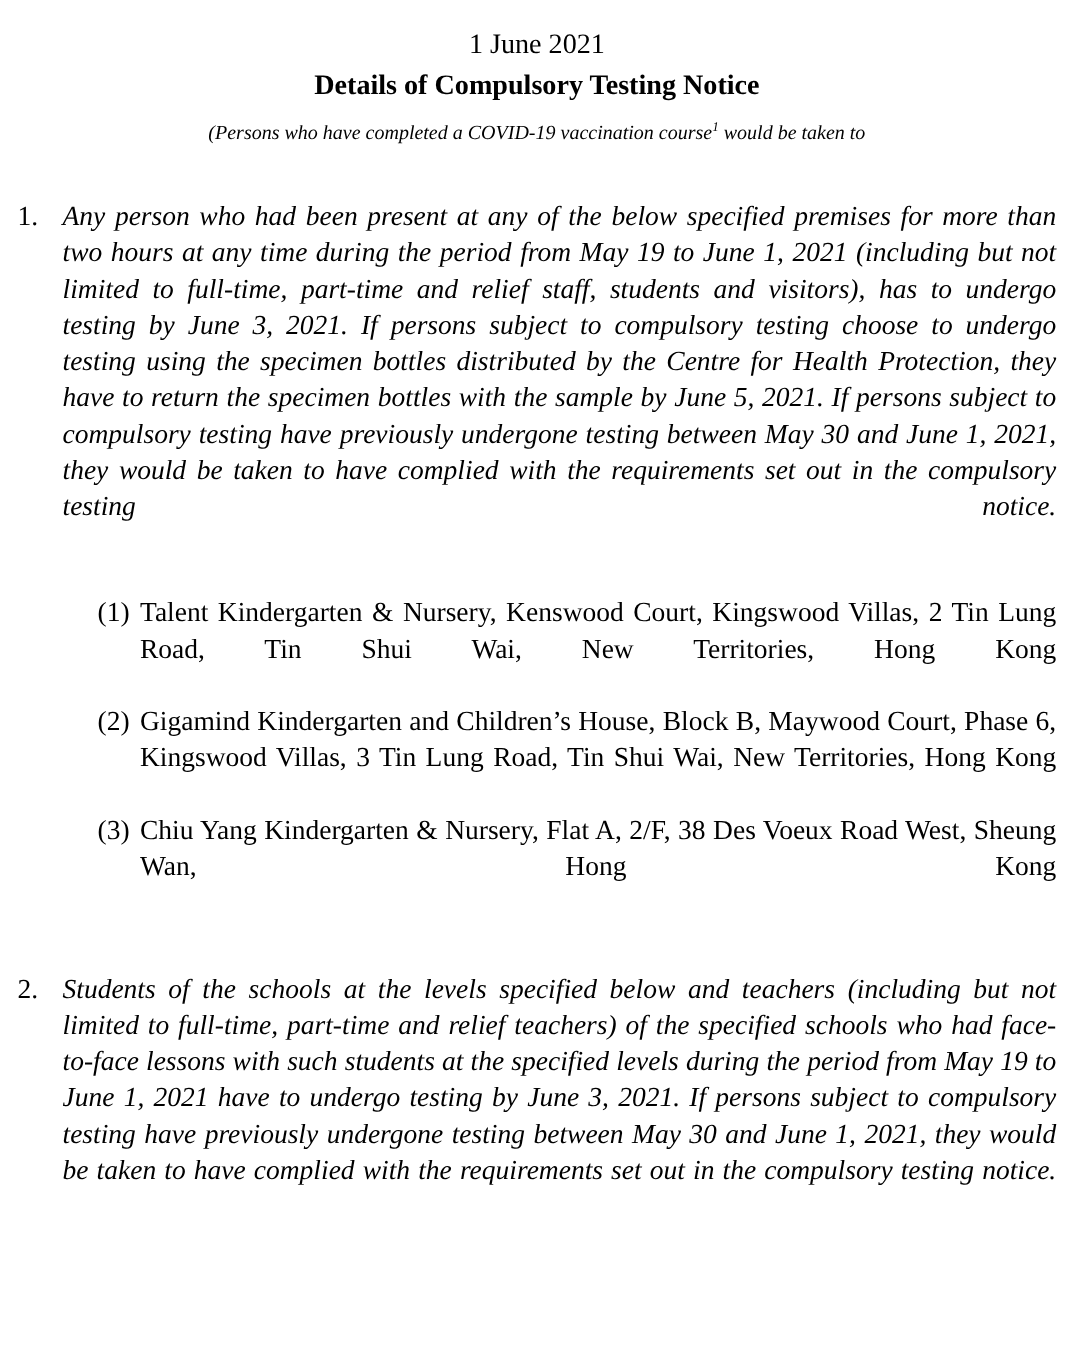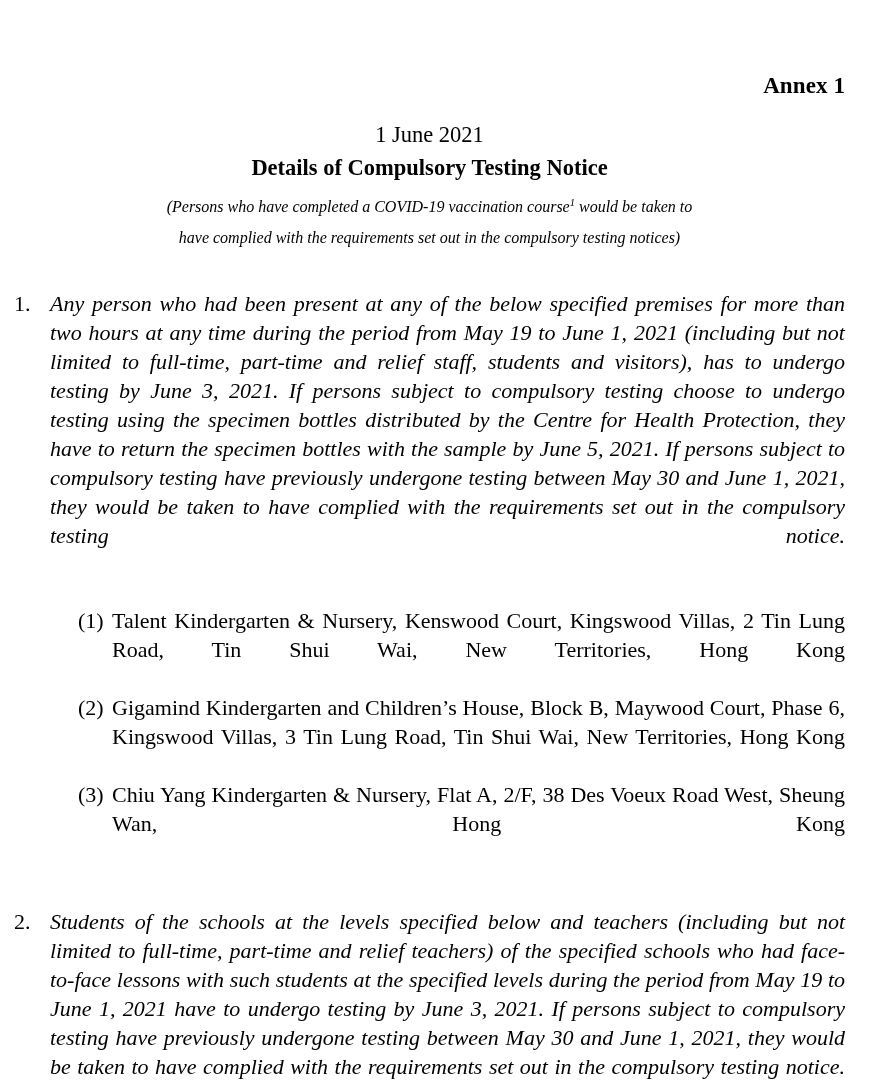--- a/index.html
+++ b/index.html
@@ -126,28 +126,26 @@
     width: 100%;
   }
   .clause-2 { margin-top: 40px; }
 </style>
 </head>
 <body>
 
 <div class="page">
   <div class="content">
 
-    <div class="annex-header">Annex 1</div>
 
     <div class="title-block">
       <div class="doc-date">1 June 2021</div>
       <div class="doc-title">Details of Compulsory Testing Notice</div>
       <div class="doc-subtitle">
         <span class="line1"><span>(Persons who have completed a COVID-19 vaccination course</span><sup class="fn">1</sup><span> would be taken to</span></span>
-        <span class="line2">have complied with the requirements set out in the compulsory testing notices)</span>
       </div>
     </div>
 
     <div class="clause clause-1">
       <span class="marker">1.</span>
       <span class="body">Any person who had been present at any of the below specified premises for more than two hours at any time during the period from May 19 to June 1, 2021 (including but not limited to full-time, part-time and relief staff, students and visitors), has to undergo testing by June 3, 2021. If persons subject to compulsory testing choose to undergo testing using the specimen bottles distributed by the Centre for Health Protection, they have to return the specimen bottles with the sample by June 5, 2021. If persons subject to compulsory testing have previously undergone testing between May 30 and June 1, 2021, they would be taken to have complied with the requirements set out in the compulsory testing notice.</span>
     </div>
 
     <div class="sublist">
       <div class="sub-item">

